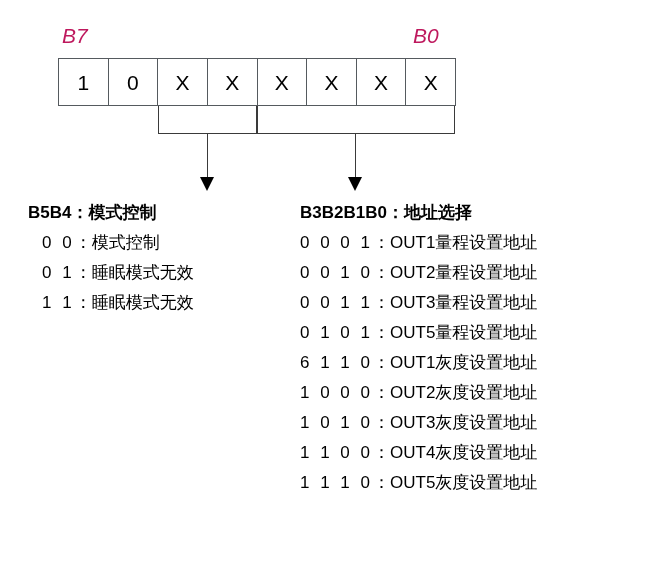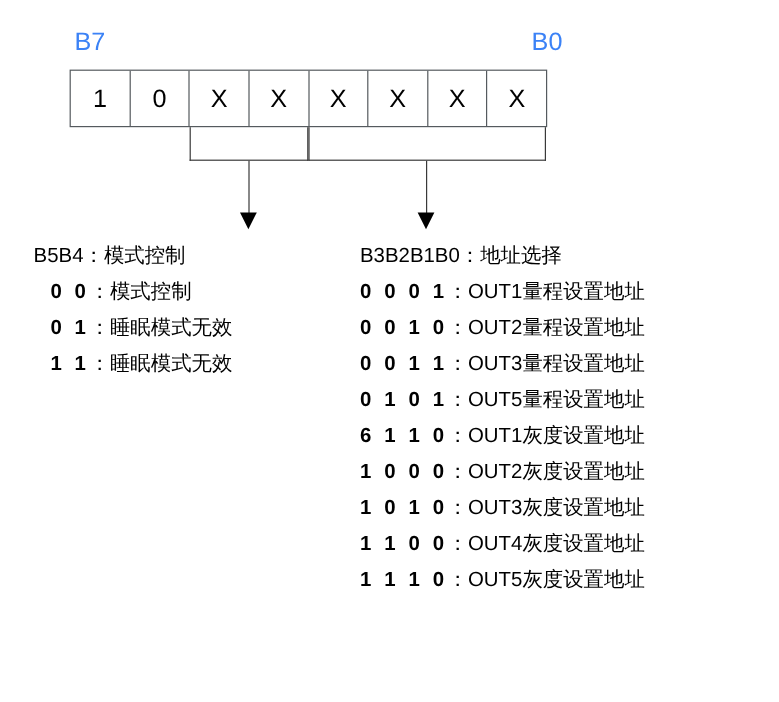--- a/index.html
+++ b/index.html
@@ -42,24 +42,25 @@
     font-size: 21px;
     line-height: 1;
     color: #000;
   }
   .bit-cell:last-child { border-right: none; }
 
   .bit-label {
     position: absolute;
     font-size: 21px;
     line-height: 1;
-    color: #3b82f6;
+    color: #be185d;
+    font-style: italic;
   }
   #label-b7 { left: 62px; top: 25px; }
-  #label-b0 { left: 413px; top: 25px; margin-left: 30px; }
+  #label-b0 { left: 413px; top: 25px; }
 
   
   .bracket {
     position: absolute;
     border-left: 1.6px solid #3a3a3a;
     border-right: 1.6px solid #3a3a3a;
     border-bottom: 1.6px solid #3a3a3a;
     box-sizing: border-box;
   }
   #bracket-mode  { left: 158px; top: 106px; width: 99px; height: 28px; }
@@ -88,31 +89,30 @@
   .legend {
     position: absolute;
     font-size: 17px;
     line-height: 30px;
     white-space: nowrap;
   }
   #legend-mode { left: 28px;  top: 198px; }
   #legend-addr { left: 300px; top: 198px; }
 
   .legend-title {
-    font-weight: normal;
+    font-weight: bold;
     font-size: 17px;
   }
   .legend-row { display: block; }
   .legend-rows { padding-left: 14px; }
   #legend-addr .legend-rows { padding-left: 0; }
 
   .code {
     letter-spacing: 3px;
     font-size: 17px;
-    font-weight: bold;
   }
   .sep { letter-spacing: 0; }
   .desc { letter-spacing: 0; }
 </style>
 </head>
 <body>
 
 <div>
 
   <div class="bit-label" id="label-b7">B7</div>

